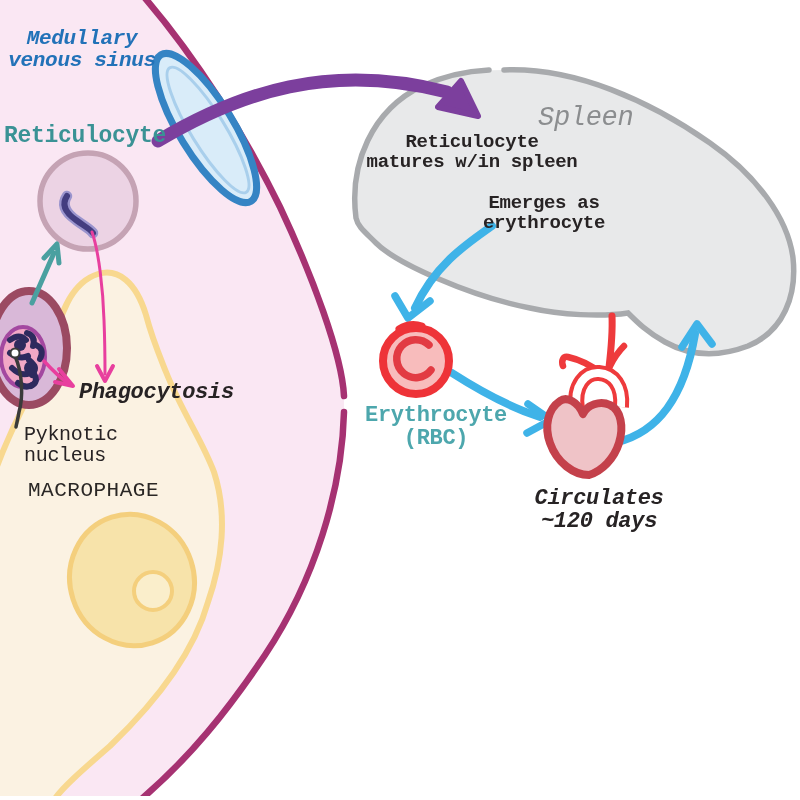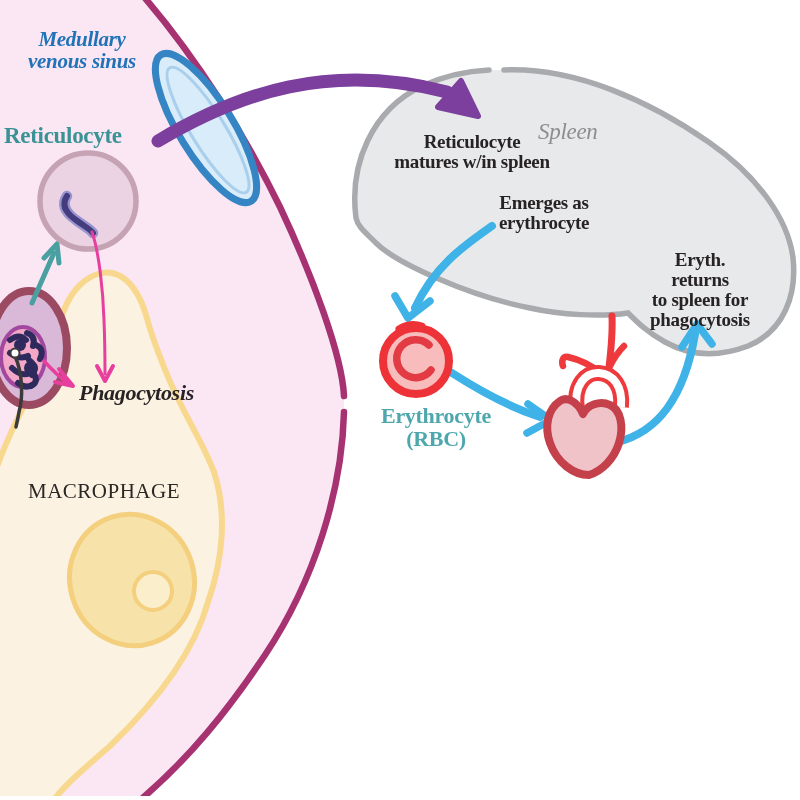--- a/index.html
+++ b/index.html
@@ -1,17 +1,17 @@
 <!DOCTYPE html>
 <html style="--big-cell-border: #a63272; --big-cell-fill: #fae7f3; --macrophage-fill: #fbf2e2; --macrophage-border: #f8d88f; --macrophage-nucleus-fill: #f7e3aa; --macrophage-nucleus-border: #f4cf7d; --macrophage-nucleus-inner: #faeecb; --reticulocyte-fill: #ecd3e4; --reticulocyte-border: #c5a3b4; --er-remnant-dark: #433d80; --er-remnant-light: #9a94cd; --sinus-fill: #d9ecf9; --sinus-border: #3584c4; --sinus-inner-line: #a9cfec; --erythroblast-ring: #9b4a62; --erythroblast-fill: #d9b8d8; --pyknotic-outline: #a348a0; --pyknotic-fill: #f2a8c6; --chromatin: #2e2a5e; --pointer-line: #3a3a3a; --teal-arrow: #4aa0a0; --magenta-arrow: #e83f9e; --purple-arrow: #7c3f9d; --spleen-fill: #e8e9ea; --spleen-border: #a8aaad; --blue-arrow: #3fb3e8; --rbc-border: #ee3338; --rbc-fill: #f8bcbc; --rbc-inner: #e23b43; --heart-border: #c4414b; --heart-fill: #efc3c7; --aorta-red: #ee3a3c; --text-blue: #2272b8; --text-teal: #3a9295; --text-teal-light: #4da7ad; --text-black: #272324; --text-gray: #8b8d8f; --text-macrophage: #2a2725;"><head>
 <meta charset="utf-8">
 <style>
   html,body{margin:0;padding:0;background:#ffffff;}
   .stage{position:relative;width:800px;height:796px;overflow:hidden;background:#fff;
-         font-family:Liberation Serif, serif;}
+         font-family:Liberation Mono, monospace;}
   .stage svg{position:absolute;left:0;top:0;}
   .lbl{position:absolute;white-space:pre-line;line-height:1.06;letter-spacing:-0.3px;}
   .center{transform:translateX(-50%);text-align:center;}
   .blue{color:var(--text-blue);font-style:italic;font-weight:bold;}
   .teal{color:var(--text-teal);font-weight:bold;}
   .teal2{color:var(--text-teal-light);font-weight:bold;}
   .blk{color:var(--text-black);}
   .bold{font-weight:bold;}
   .ital{font-style:italic;}
   .gray{color:var(--text-gray);font-style:italic;}
@@ -130,31 +130,32 @@
   </svg>
 
   <div class="lbl blue center" style="left:82px;top:28px;font-size:21px">Medullary
 venous sinus</div>
 
   <div class="lbl teal" style="left:4px;top:124px;font-size:23px">Reticulocyte</div>
 
 
   <div class="lbl blk ital" style="left:79px;top:381px;font-size:22px;font-weight:600">Phagocytosis</div>
 
+  <div class="lbl blk" style="left:24px;top:424px;font-size:20px">Pyknotic
+nucleus</div>
 
   <div class="lbl macro" style="left:28px;top:480px;font-size:21px">MACROPHAGE</div>
 
-  <div class="lbl gray" style="left:538px;top:120px;font-size:23px">Spleen</div>
+  <div class="lbl gray" style="left:538px;top:104px;font-size:27px">Spleen</div>
 
   <div class="lbl blk bold center" style="left:472px;top:132px;font-size:19px">Reticulocyte
 matures w/in spleen</div>
 
   <div class="lbl blk bold center" style="left:544px;top:193px;font-size:19px">Emerges as
 erythrocyte</div>
 
-  <div class="lbl blk bold center" style="left:700px;top:250px;font-size:19px">Eryth. returns
-to spleen for
-phagocytosis</div>
 
   <div class="lbl teal2 center" style="left:436px;top:404px;font-size:22px">Erythrocyte
 (RBC)</div>
 
+  <div class="lbl blk ital center" style="left:599px;top:487px;font-size:22px;font-weight:600">Circulates
+~120 days</div>
 </div>
 
 </body></html>

